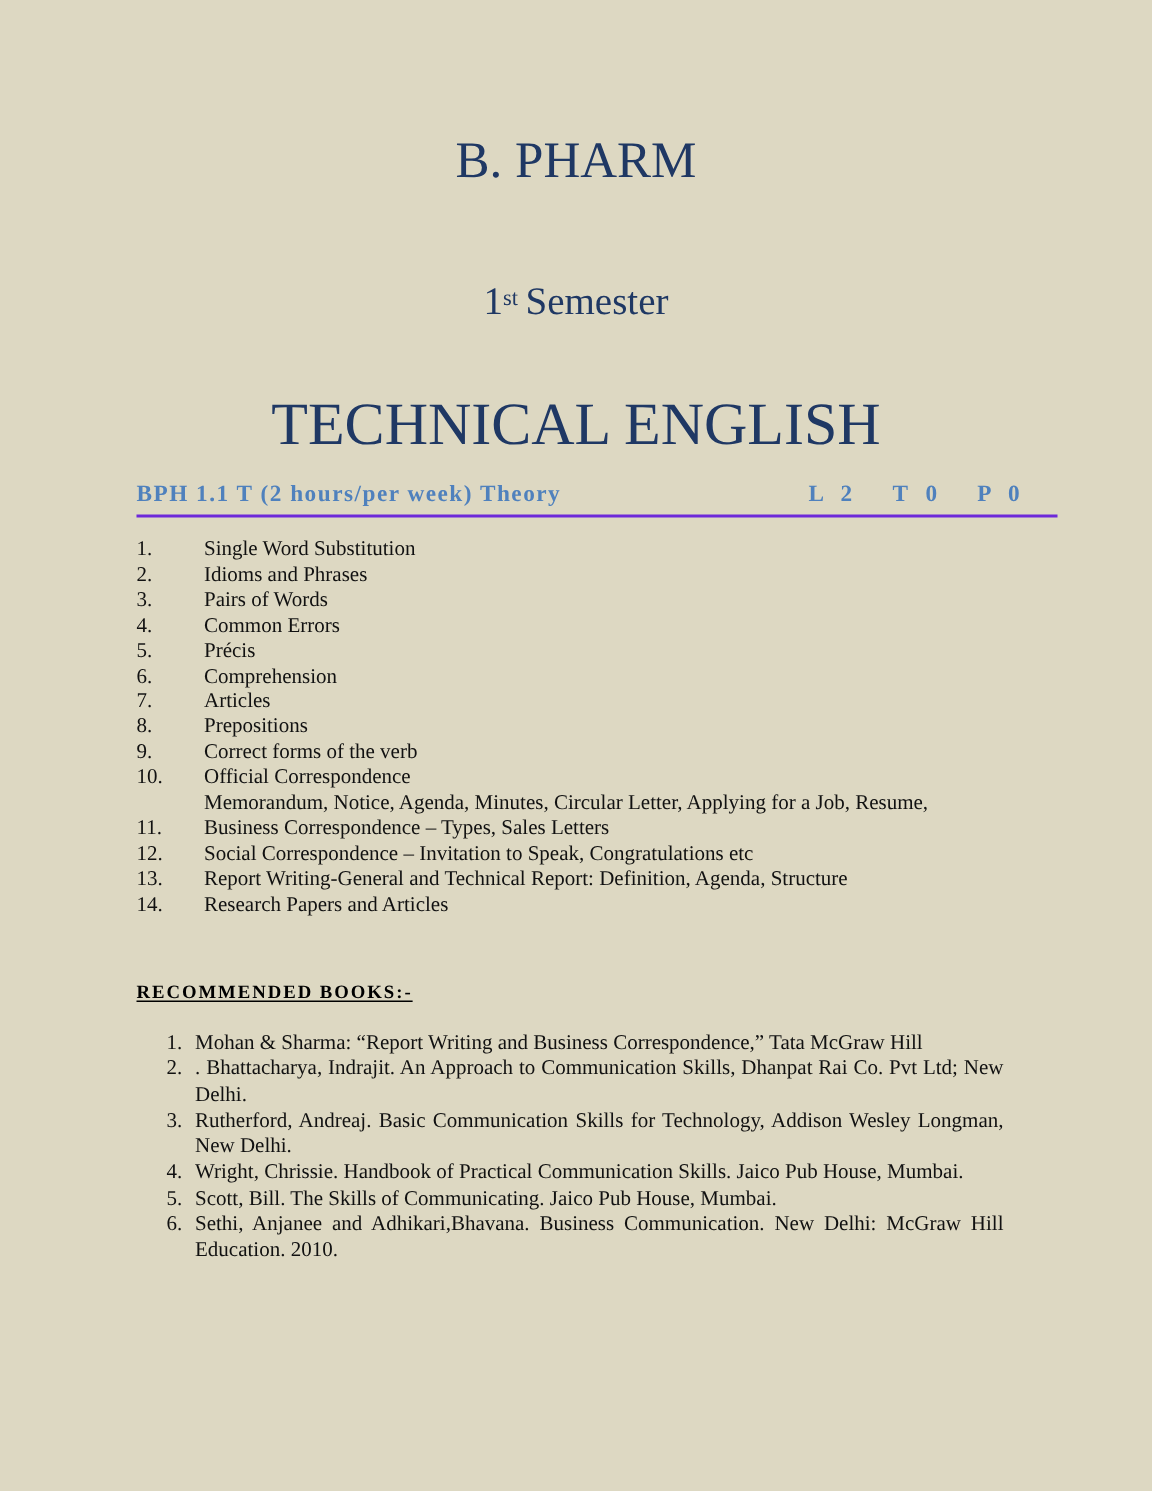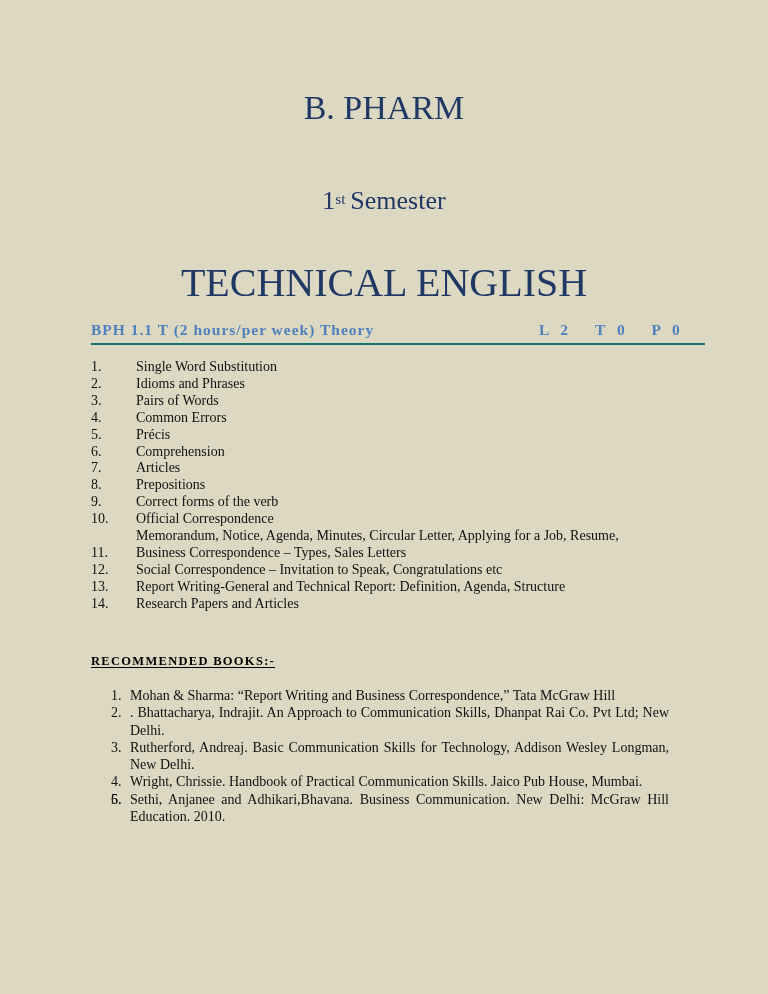--- a/index.html
+++ b/index.html
@@ -45,21 +45,21 @@
       top: 263px;
       font-size: 40px;
       line-height: 40px;
     }
     .course-head {
       position: absolute;
       top: 321px;
       left: 91px;
       width: 614px;
       height: 22px;
-      border-bottom: 2px solid #0f766e;
+      border-bottom: 2px solid #6d28d9;
       color: #4F81BD;
       font-weight: bold;
       font-size: 15.5px;
       letter-spacing: 1px;
       font-family: "Liberation Serif", serif;
     }
     .course-head .code {
       position: absolute;
       left: 0;
       top: 0;
@@ -170,15 +170,15 @@
   <li><span class="num">14.</span><span>Research Papers and Articles</span></li>
 </ul>
 
 <div class="books-head">RECOMMENDED BOOKS:-</div>
 
 <ul class="books">
   <li><span class="num">1.</span><span>Mohan &amp; Sharma: “Report Writing and Business Correspondence,” Tata McGraw Hill</span></li>
   <li><span class="num">2.</span><span>. Bhattacharya, Indrajit. An Approach to Communication Skills, Dhanpat Rai Co. Pvt Ltd; New Delhi.</span></li>
   <li><span class="num">3.</span><span>Rutherford, Andreaj. Basic Communication Skills for Technology, Addison Wesley Longman, New Delhi.</span></li>
   <li><span class="num">4.</span><span>Wright, Chrissie. Handbook of Practical Communication Skills. Jaico Pub House, Mumbai.</span></li>
-  <li><span class="num">5.</span></li>
+  <li><span class="num">5.</span><span>Scott, Bill. The Skills of Communicating. Jaico Pub House, Mumbai.</span></li>
   <li><span class="num">6.</span><span>Sethi, Anjanee and Adhikari,Bhavana. Business Communication. New Delhi: McGraw Hill Education. 2010.</span></li>
 </ul>
 
 </body></html>

